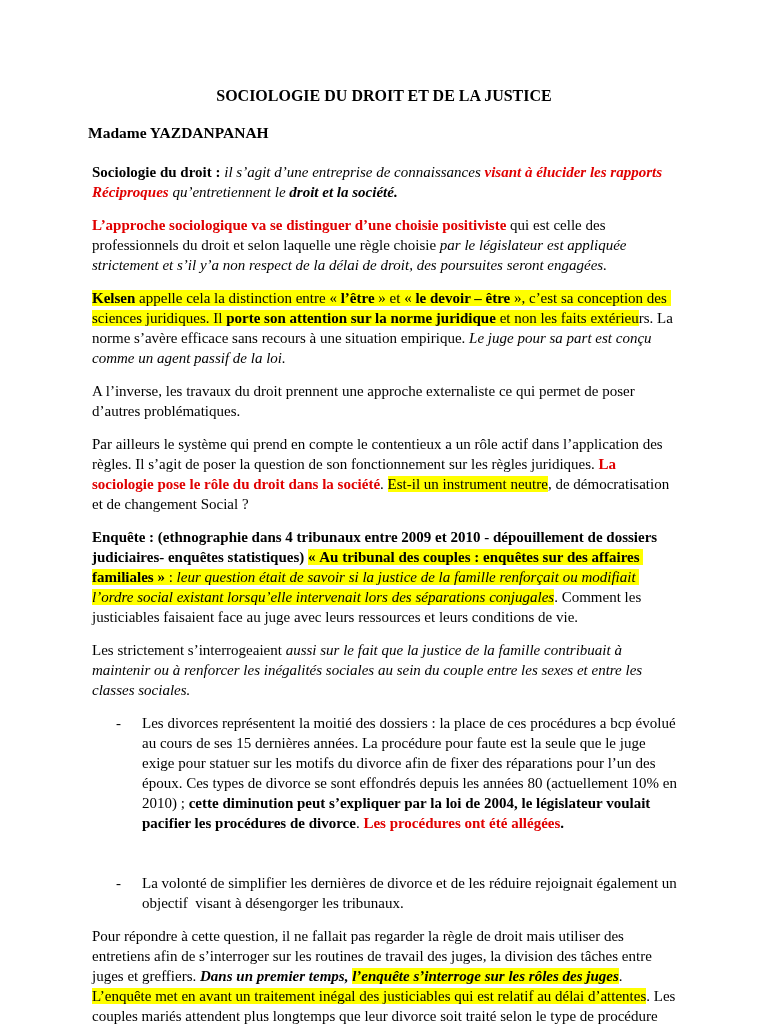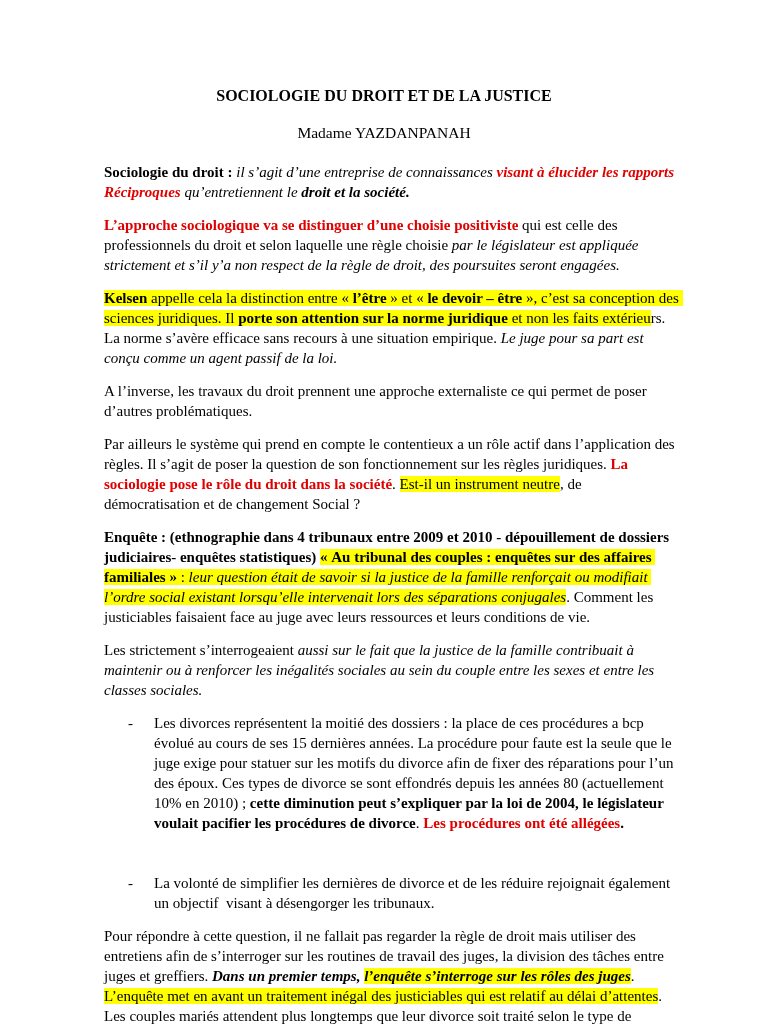--- a/index.html
+++ b/index.html
@@ -20,27 +20,27 @@
     line-height: 20px;
     color: #000000;
   }
   .doc-title {
     text-align: center;
     font-weight: bold;
     font-size: 16px;
     margin: 0 0 17px 0;
   }
   .doc-author {
-    text-align: center;
-    font-weight: normal;
+    text-align: left;
+    font-weight: bold;
     font-size: 15.5px;
     margin: 0 0 19px 0;
   }
   .para {
-    margin: 0 0 13px 16px;
+    margin: 0 0 13px 4px;
     white-space: pre-wrap;
     text-align: left;
   }
   .bullet {
     display: flex;
     align-items: flex-start;
   }
   .bullet .dash {
     flex: none;
     width: 26px;
@@ -58,21 +58,21 @@
   .h { background-color: var(--highlight-yellow, #ffff00); }
 </style>
 </head>
 <body>
 
 <div class="page">
   <div class="doc-title">SOCIOLOGIE DU DROIT ET DE LA JUSTICE</div>
   <div class="doc-author">Madame YAZDANPANAH</div>
   <div id="doc-body">
       <div class="para"><span class="b">Sociologie du droit : </span><span class="i">il s’agit d’une entreprise de connaissances </span><span class="b i r">visant à élucider les rapports Réciproques </span><span class="i">qu’entretiennent le </span><span class="b i">droit et la société.</span></div>
-      <div class="para"><span class="b r">L’approche sociologique va se distinguer d’une choisie positiviste</span><span> qui est celle des professionnels du droit et selon laquelle une règle choisie </span><span class="i">par le législateur est appliquée strictement et s’il y’a non respect de la règle de droit, des poursuites seront engagées.</span></div>
+      <div class="para"><span class="b r">L’approche sociologique va se distinguer d’une choisie positiviste</span><span> qui est celle des professionnels du droit et selon laquelle une règle choisie </span><span class="i">par le législateur est appliquée strictement et s’il y’a non respect de la délai de droit, des poursuites seront engagées.</span></div>
       <div class="para"><span class="b h">Kelsen</span><span class="h"> appelle cela la distinction entre «&nbsp;</span><span class="b h">l’être</span><span class="h">&nbsp;» et «&nbsp;</span><span class="b h">le devoir – être</span><span class="h">&nbsp;», c’est sa conception des sciences juridiques. Il </span><span class="b h">porte son attention sur la norme juridique</span><span class="h"> et non les faits extérieu</span><span>rs. La norme s’avère efficace sans recours à une situation empirique. </span><span class="i">Le juge pour sa part est conçu comme un agent passif de la loi.</span></div>
       <div class="para"><span>A l’inverse, les travaux du droit prennent une approche externaliste ce qui permet de poser d’autres problématiques.</span></div>
       <div class="para"><span>Par ailleurs le système qui prend en compte le contentieux a un rôle actif dans l’application des règles. Il s’agit de poser la question de son fonctionnement sur les règles juridiques. </span><span class="b r">La sociologie pose le rôle du droit dans la société</span><span>. </span><span class="h">Est-il un instrument neutre</span><span>, de démocratisation et de changement Social ?</span></div>
       <div class="para"><span class="b">Enquête : (ethnographie dans 4 tribunaux entre 2009 et 2010 - dépouillement de dossiers judiciaires- enquêtes statistiques) </span><span class="b h">«&nbsp;Au tribunal des couples : enquêtes sur des affaires familiales&nbsp;»</span><span class="h"> : </span><span class="i h">leur question était de savoir si la justice de la famille renforçait ou modifiait l’ordre social existant lorsqu’elle intervenait lors des séparations conjugales</span><span>. Comment les justiciables faisaient face au juge avec leurs ressources et leurs conditions de vie.</span></div>
       <div class="para"><span>Les strictement s’interrogeaient </span><span class="i">aussi sur le fait que la justice de la famille contribuait à maintenir ou à renforcer les inégalités sociales au sein du couple entre les sexes et entre les classes sociales.</span></div>
       <div class="para bullet"><span class="dash">-</span><span class="btext"><span>Les divorces représentent la moitié des dossiers : la place de ces procédures a bcp évolué au cours de ses 15 dernières années. La procédure pour faute est la seule que le juge exige pour statuer sur les motifs du divorce afin de fixer des réparations pour l’un des époux. Ces types de divorce se sont effondrés depuis les années 80 (actuellement 10% en 2010) ; </span><span class="b">cette diminution peut s’expliquer par la loi de 2004, le législateur voulait pacifier les procédures de divorce</span><span>. </span><span class="b r">Les procédures ont été allégées</span><span class="b">.</span></span></div>
       <div class="spacer" style="height: 27px;"></div>
       <div class="para bullet"><span class="dash">-</span><span class="btext"><span>La volonté de simplifier les dernières de divorce et de les réduire rejoignait également un objectif  visant à désengorger les tribunaux.</span></span></div>
       <div class="para"><span>Pour répondre à cette question, il ne fallait pas regarder la règle de droit mais utiliser des entretiens afin de s’interroger sur les routines de travail des juges, la division des tâches entre juges et greffiers. </span><span class="b i">Dans un premier temps, </span><span class="b i h">l’enquête s’interroge sur les rôles des juges</span><span>. </span><span class="h">L’enquête met en avant un traitement inégal des justiciables qui est relatif au délai d’attentes</span><span>. Les couples mariés attendent plus longtemps que leur divorce soit traité selon le type de procédure engagé.</span></div>
     </div>

